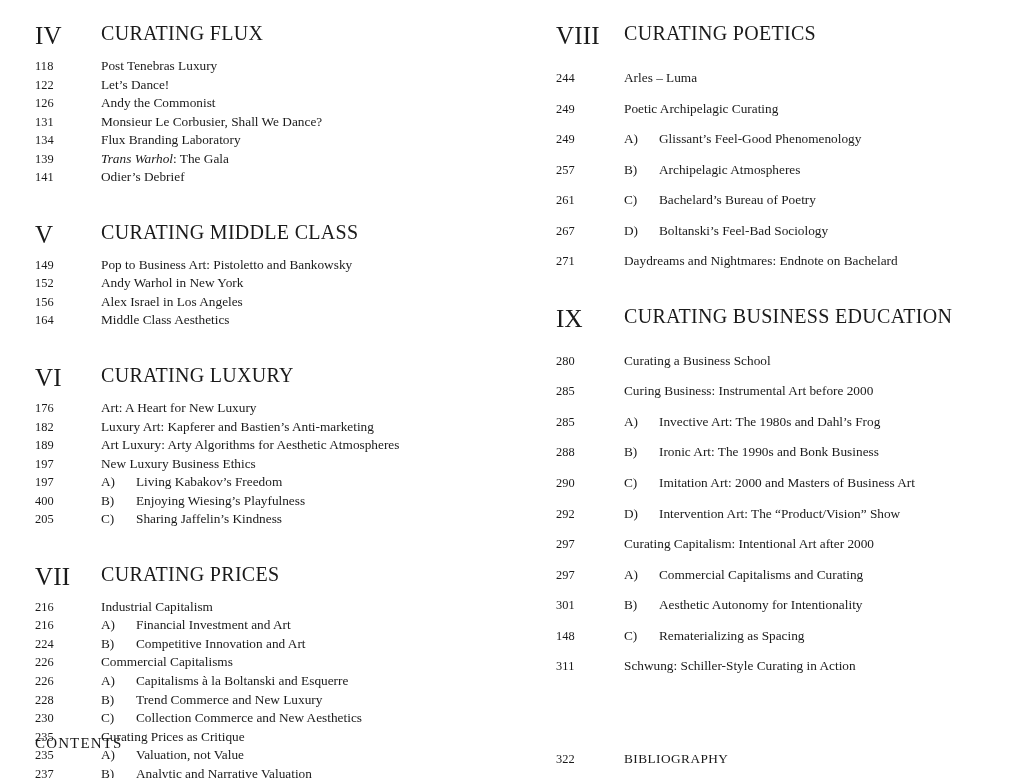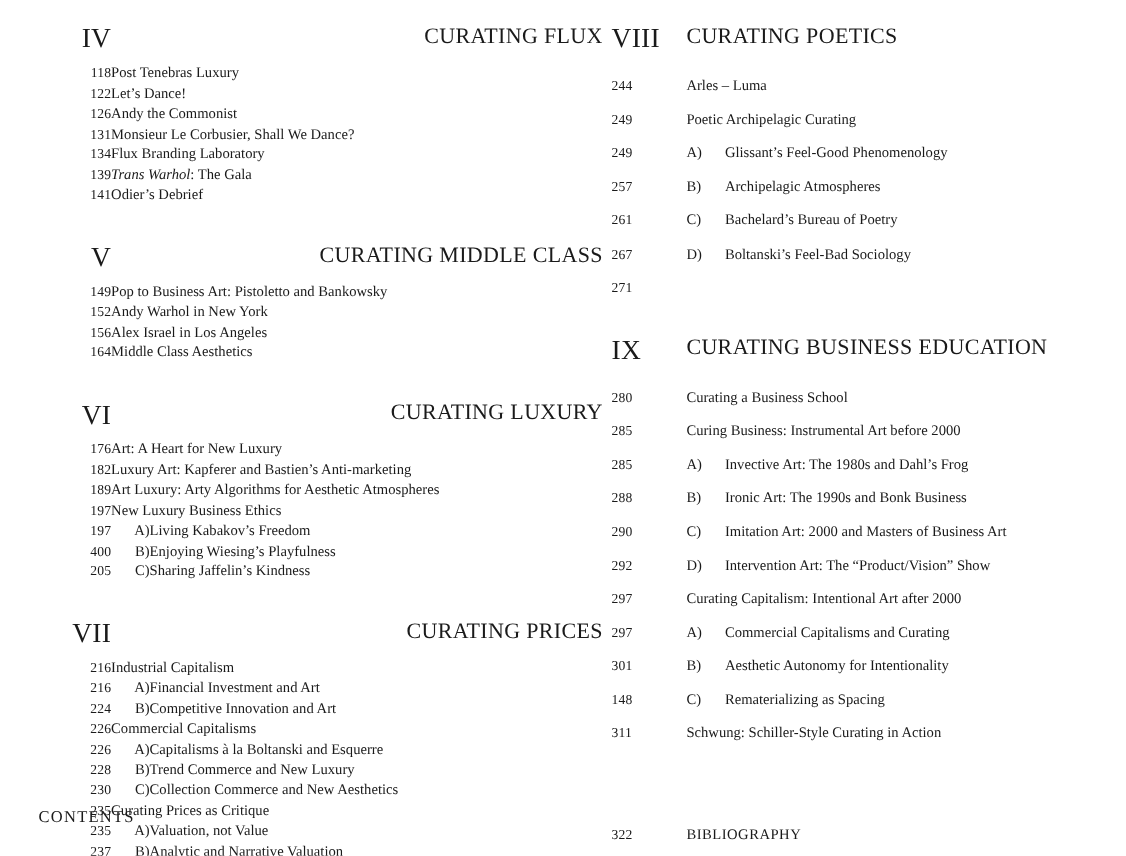--- a/index.html
+++ b/index.html
@@ -20,21 +20,21 @@
   .page {
     position: absolute;
     inset: 0;
     display: flex;
   }
 
   .column {
     position: relative;
     box-sizing: border-box;
   }
-  .column-left  { width: 548px; padding: 22px 0 0 35px; text-align: right; }
+  .column-left  { width: 548px; padding: 22px 0 0 35px; }
   .column-right { width: 476px; padding: 22px 0 0 8px; }
 
   
   .section {
     display: block;
   }
   .section-head {
     display: flex;
     align-items: flex-start;
     margin-bottom: 7px;
@@ -361,20 +361,23 @@
           </div>
           <div class="entry">
             <span class="pg">267</span>
             <span class="txt">
               <span class="marker">D)</span>
               <span class="label">Boltanski’s Feel-Bad Sociology</span>
             </span>
           </div>
           <div class="entry">
             <span class="pg">271</span>
+            <span class="txt">
+              <span class="label">Daydreams and Nightmares: Endnote on Bachelard</span>
+            </span>
           </div>
         </div>
         <div class="gap-section"></div>
         <div class="section">
           <div class="section-head">
             <span class="numeral">IX</span>
             <span class="section-title">CURATING BUSINESS EDUCATION</span>
           </div>
           <div class="entry">
             <span class="pg">280</span>

